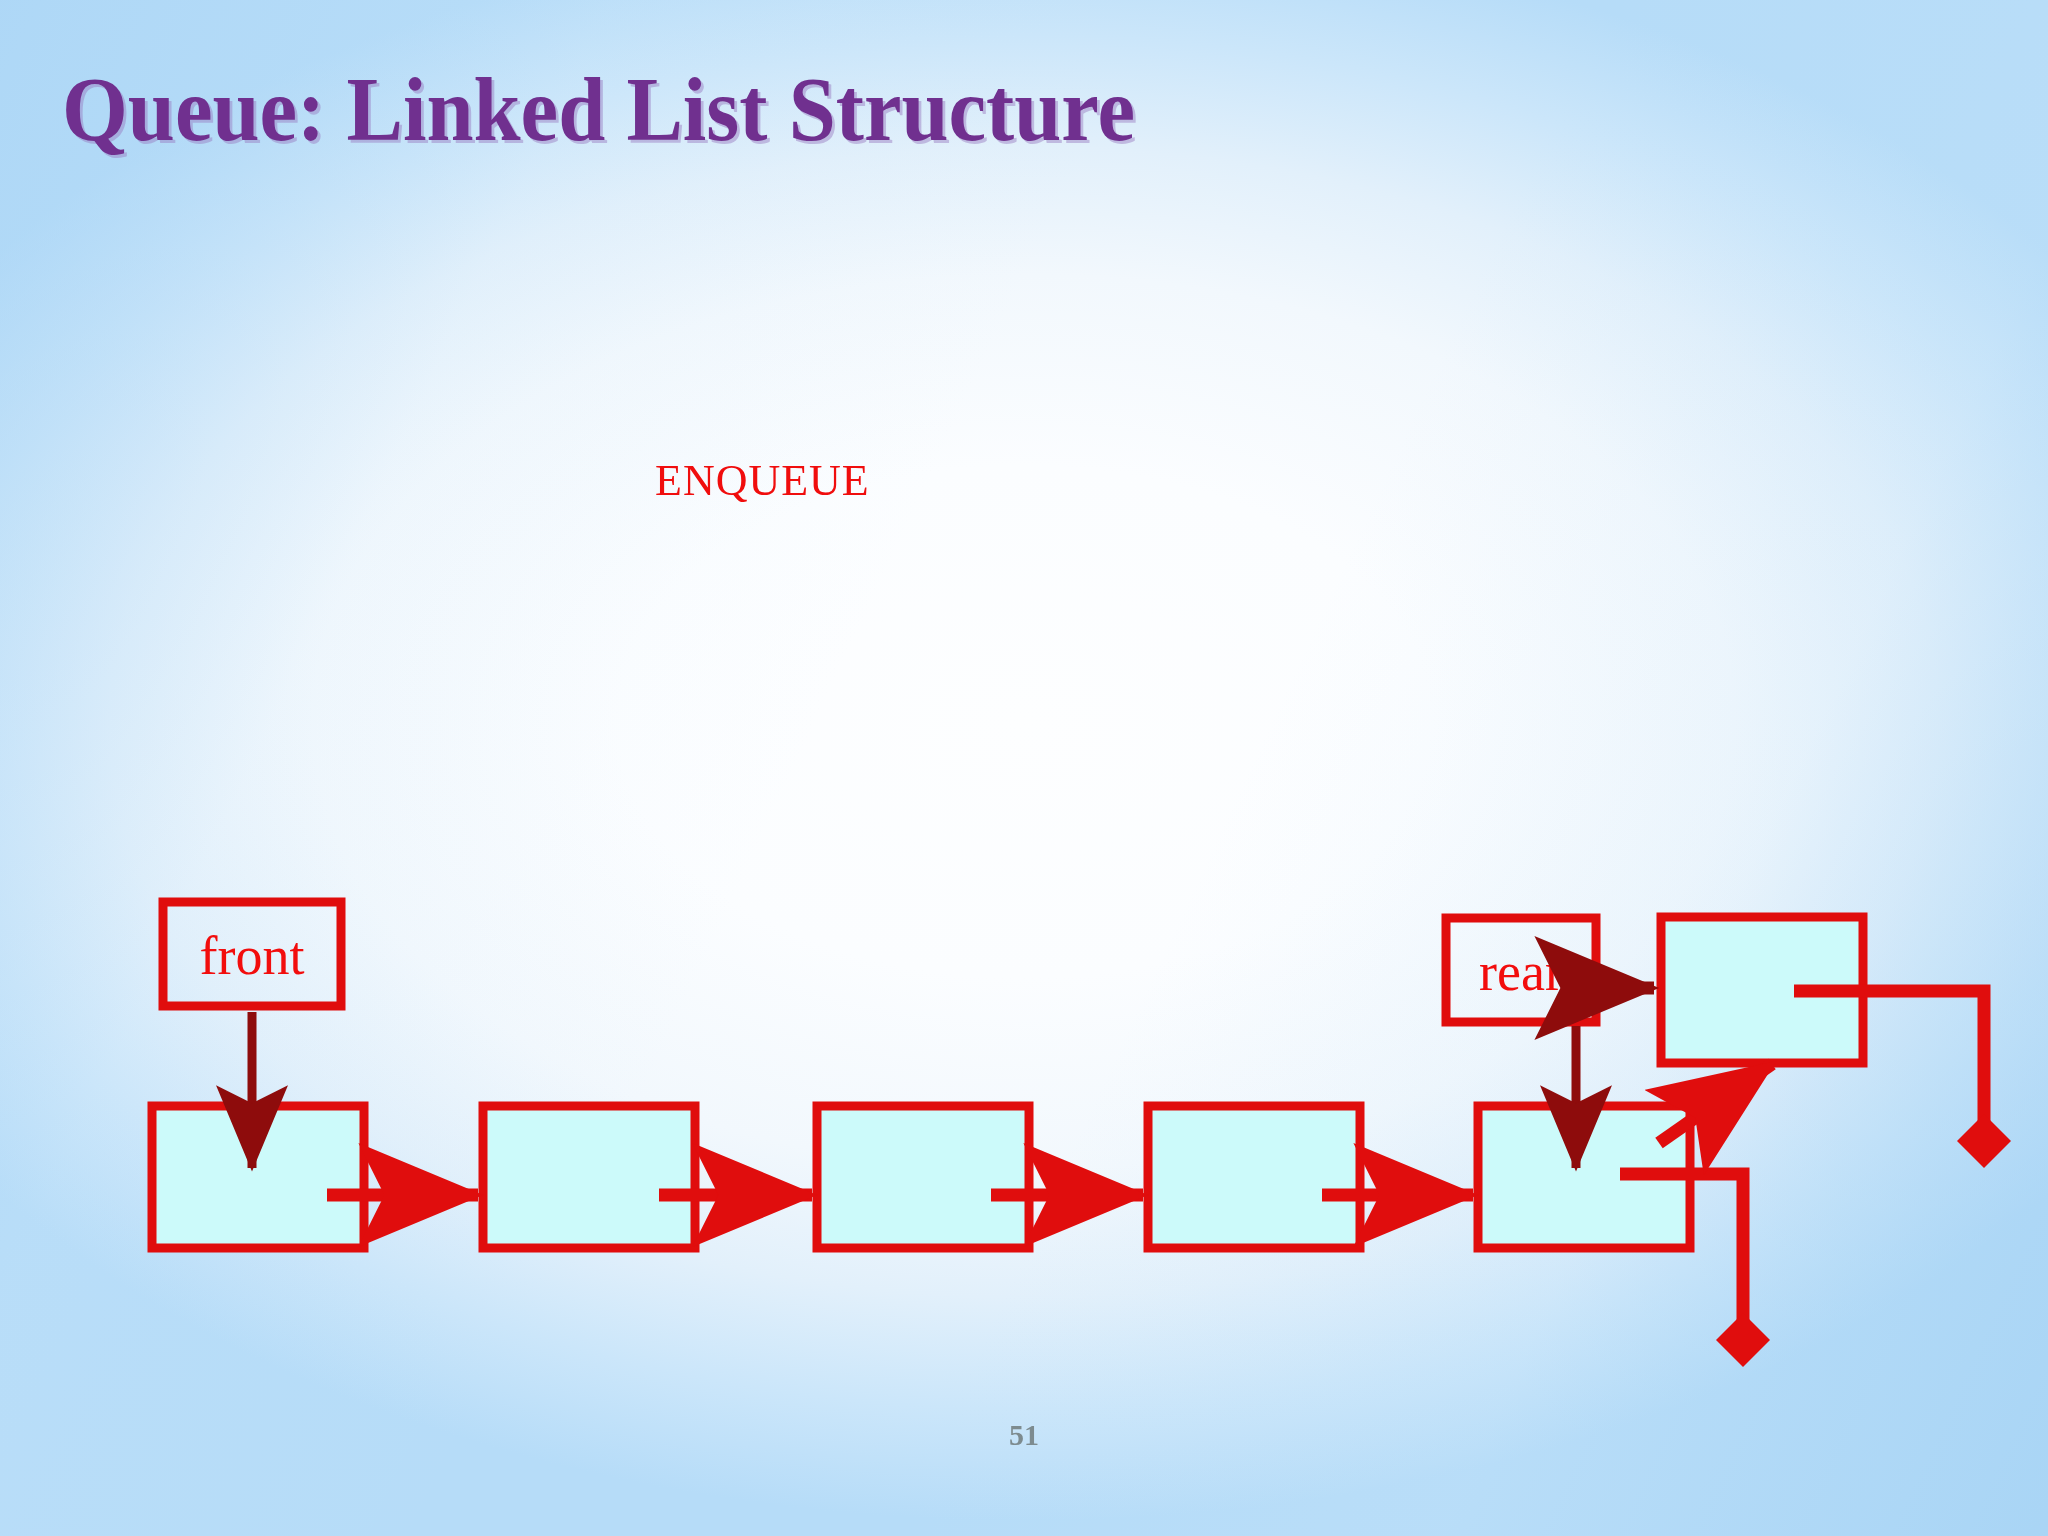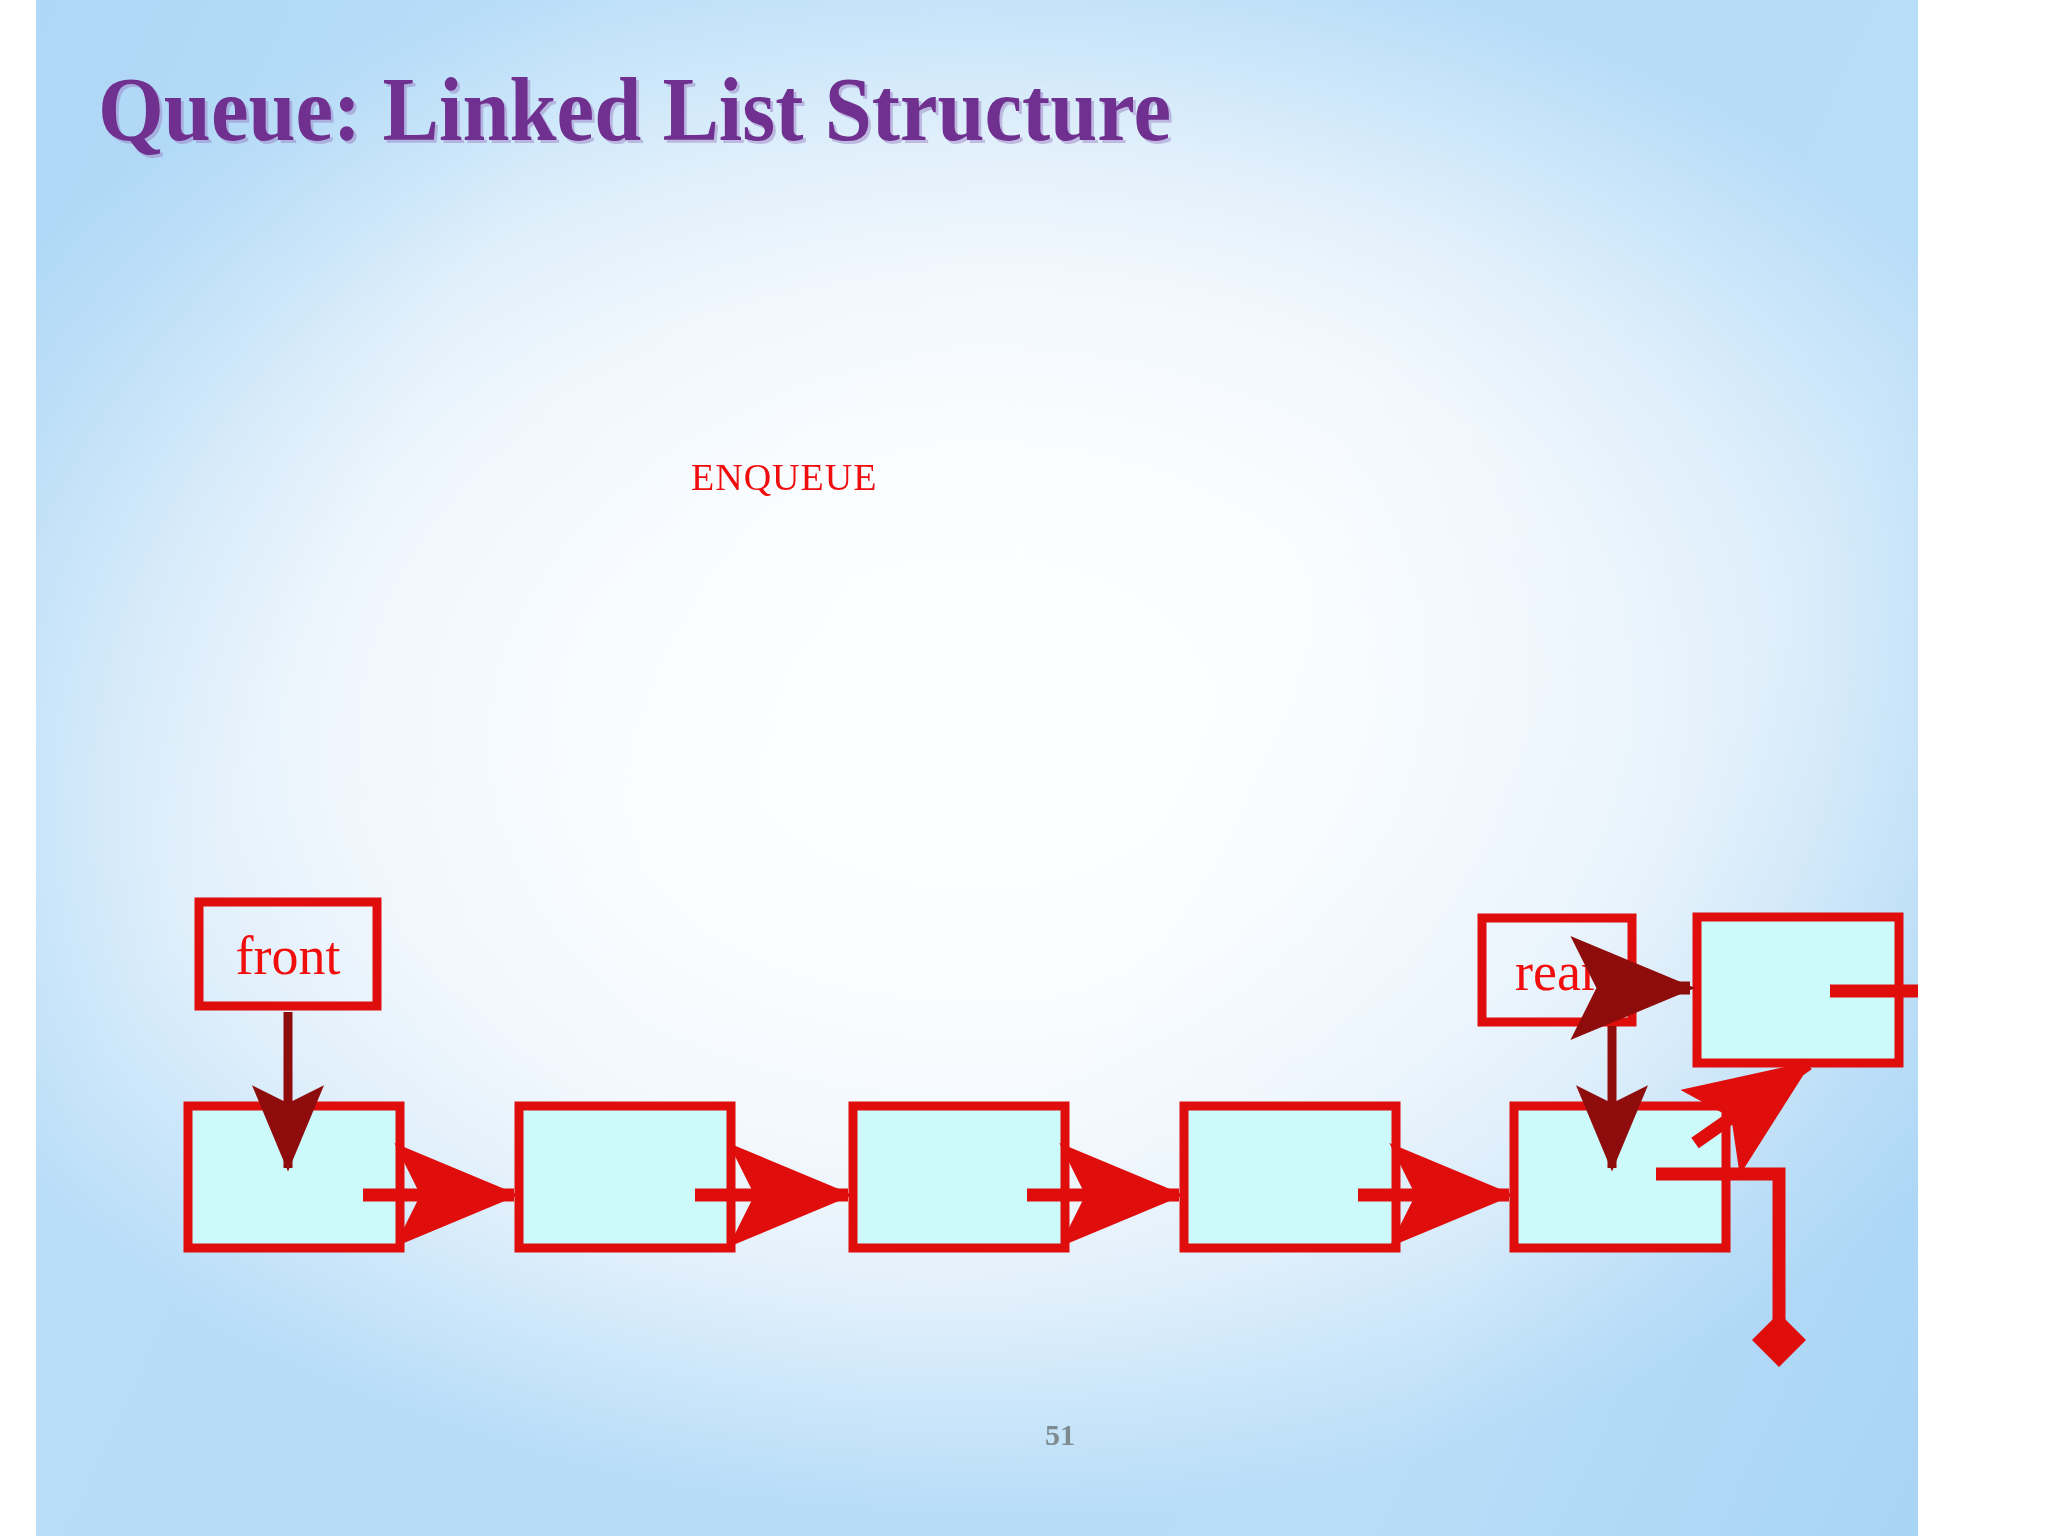--- a/index.html
+++ b/index.html
@@ -2,34 +2,33 @@
 <html><head>
 <meta charset="utf-8">
 <style>
   html, body {
     margin: 0;
     padding: 0;
     background: #ffffff;
   }
   #slide {
     position: relative;
-    width: 1882px;
+    width: 2048px;
     height: 1536px;
     overflow: hidden;
     font-family: "Liberation Serif", "DejaVu Serif", serif;
     background:
       radial-gradient(ellipse 62% 52% at 50% 47%,
         #fdfeff 0%,
         #fbfdff 32%,
         #f2f8fd 56%,
         #e2f0fb 72%,
         #cbe6fa 86%,
         #b6dcf8 100%),
       linear-gradient(150deg, #b2dcf7 0%, #c3e3f9 30%, #d8eefb 55%, #b7ddf7 80%, #a6d2f4 100%);
-    margin-left: 36px;
   }
   #slide::before {
     content: "";
     position: absolute;
     inset: 0;
     background: linear-gradient(115deg,
         rgba(168,212,245,0.55) 0%,
         rgba(205,232,250,0.10) 22%,
         rgba(255,255,255,0.00) 42%,
         rgba(255,255,255,0.00) 58%,
@@ -47,21 +46,21 @@
     letter-spacing: 0px;
     white-space: nowrap;
     text-shadow: 3px 3px 0 rgba(150,120,190,0.45);
     transform: scaleX(0.92);
     transform-origin: left top;
   }
   .enqueue {
     position: absolute;
     left: 655px;
     top: 455px;
-    font-size: 38px;
+    font-size: 44px;
     color: #f00d0d;
     letter-spacing: 1px;
     white-space: nowrap;
   }
   .diagram {
     position: absolute;
     left: 0;
     top: 0;
     width: 2048px;
     height: 1536px;

